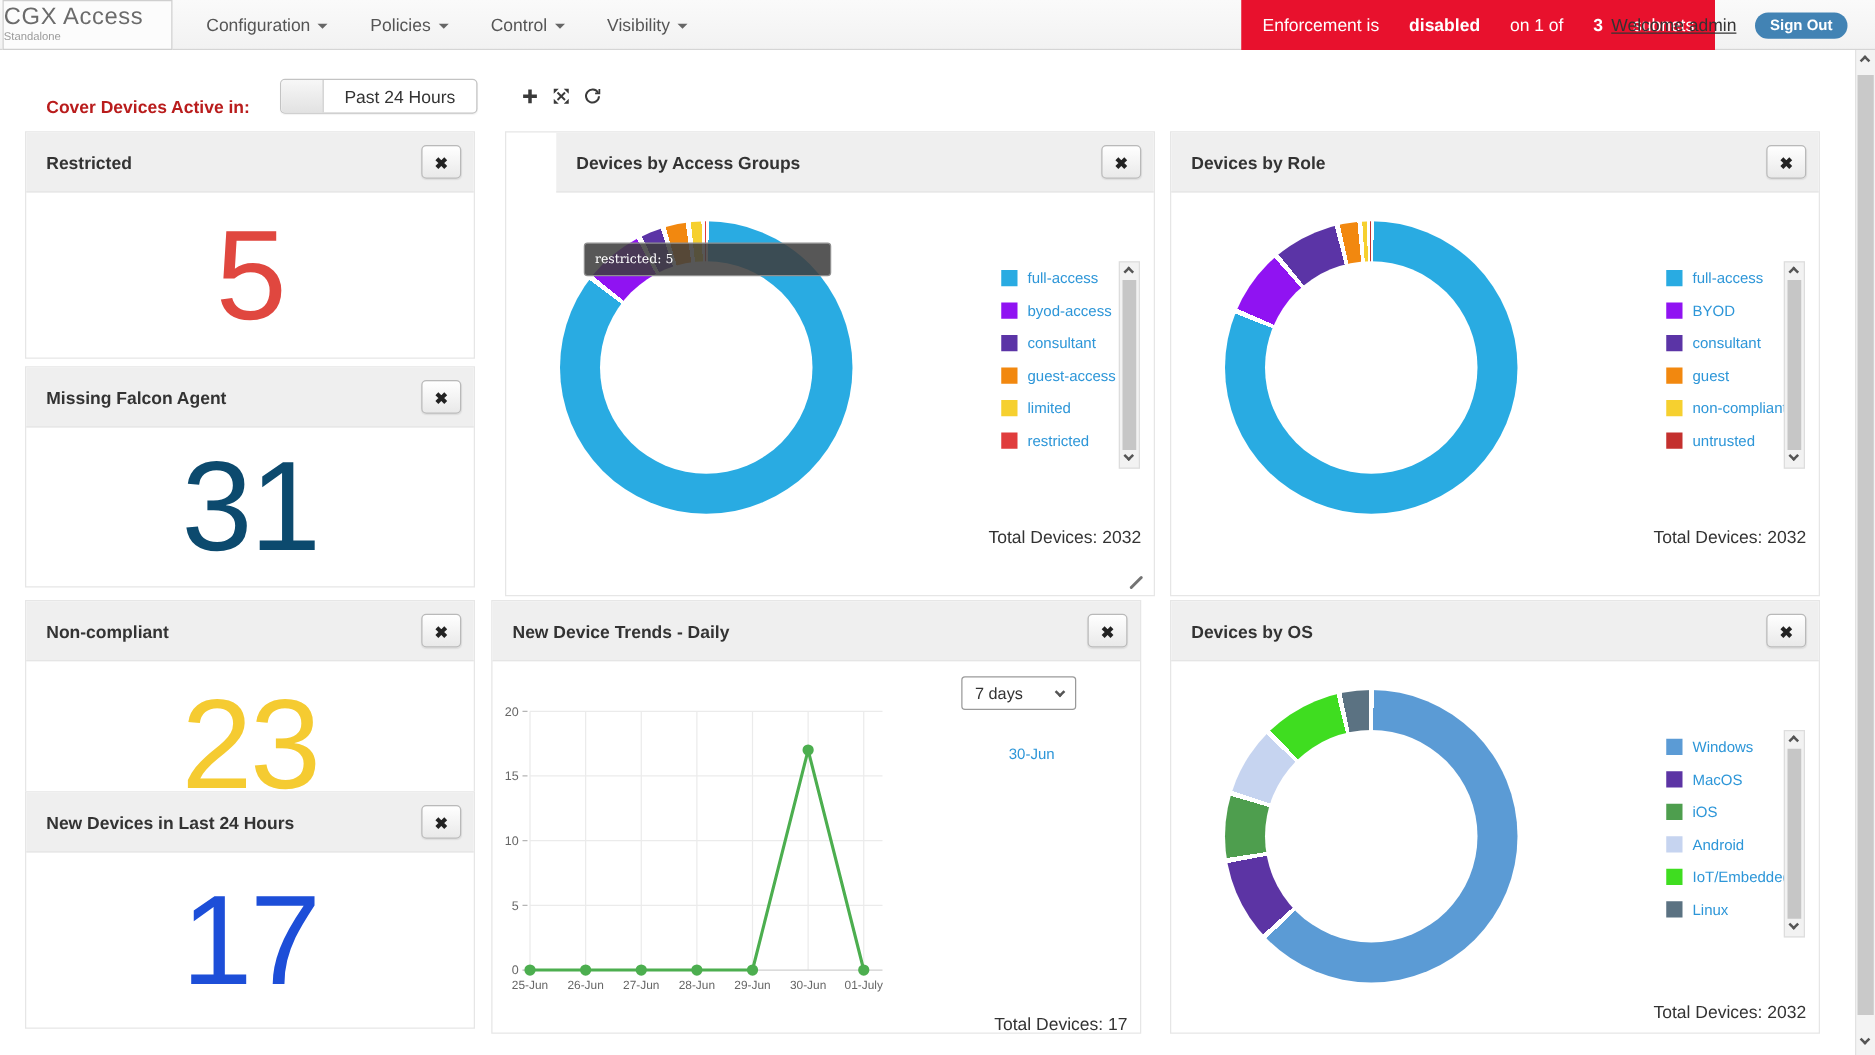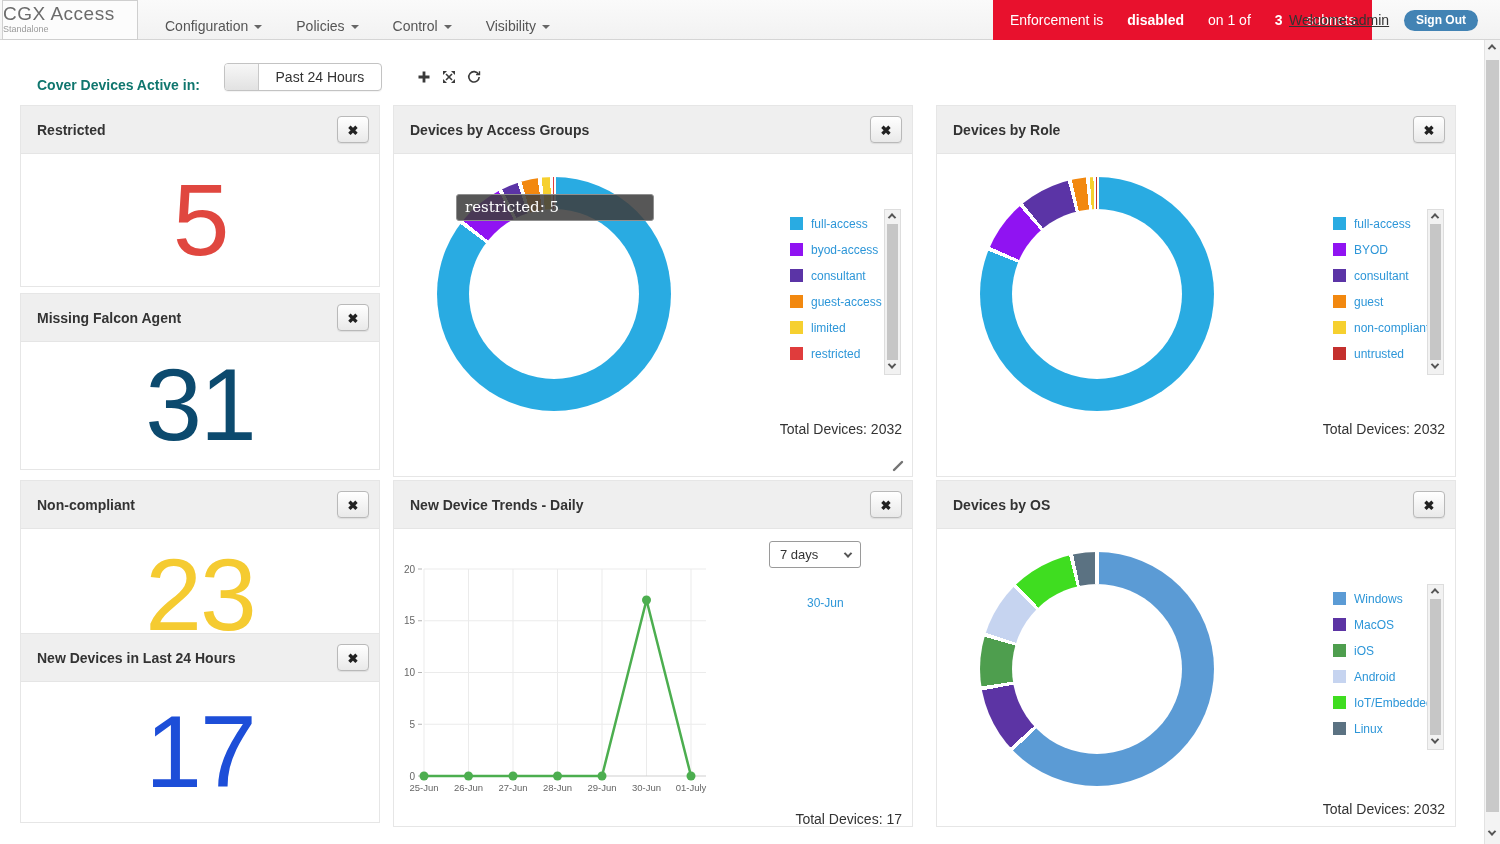--- a/index.html
+++ b/index.html
@@ -6,49 +6,49 @@
   html,body { margin:0; padding:0; width:1500px; height:844px; overflow:hidden;
     background:#fff; font-family:"Liberation Sans", sans-serif; }
 
   
   .navbar { position:absolute; left:0; top:0; width:1500px; height:40px;
     background:linear-gradient(#fafafa,#f2f2f2); border-bottom:1px solid #d5d5d5; }
   .logo-box { position:absolute; left:2px; top:0; width:136px; height:40px;
     background:#fcfcfc; border:1px solid #cfcfcf; text-align:left; padding-top:3px; }
   .logo-title { font-size:19px; color:#6b6b6b; letter-spacing:.5px; line-height:20px; }
   .logo-sub { font-size:9px; color:#9a9a9a; }
-  .menus { position:absolute; left:148px; top:0; height:51px; display:flex;align-items:center; }
+  .menus { position:absolute; left:148px; top:0; height:51px; display:flex; }
   .menu-item { padding:0 17px; line-height:40px; font-size:14px; color:#555; cursor:pointer; }
   .caret { display:inline-block; margin-left:6px; width:0; height:0; border-left:4px solid transparent;
     border-right:4px solid transparent; border-top:4px solid #666; vertical-align:middle; }
   .banner { position:absolute; left:993px; top:0; height:40px; padding:0 17px; display:flex;
     align-items:center; color:#fff; font-size:14px; white-space:pre; }
   .welcome { position:absolute; left:1289px; top:0; line-height:40px; font-size:14px; color:#333;
     text-decoration:underline; cursor:pointer; }
   .signout { position:absolute; left:1404px; top:10px; height:21px; padding:0 12px; border-radius:11px;
     color:#fff; font-size:12px; font-weight:bold; line-height:21px; cursor:pointer; border:none; }
 
   
   .toolbar { position:absolute; left:37px; top:62px; height:30px; display:flex; align-items:center; }
-  .toolbar-label { font-size:14px; font-weight:bold; color:#0f766e;margin-top:16px; }
+  .toolbar-label { font-size:14px; font-weight:bold; color:#b91c1c;margin-top:16px; }
   .time-toggle { margin-left:24px; width:158px; height:28px; border:1px solid #c3c3c3; border-radius:4px;
     background:#fff; display:flex; overflow:hidden; cursor:pointer;
     box-shadow:0 1px 1px rgba(0,0,0,.05); }
   .toggle-knob { width:34px; background:linear-gradient(#f7f7f7,#e2e2e2); border-right:1px solid #c9c9c9; }
   .toggle-label { flex:1; text-align:center; line-height:26px; font-size:14px; color:#333; }
   .tool-icons { position:absolute; left:416px; top:69px; display:flex; gap:9px; }
   .tool-icon { width:16px; height:16px; cursor:pointer; }
 
   
   .card { position:absolute; background:#fff; border:1px solid #e6e6e6; }
   #card-restricted   { left:20px;  top:105px; width:360px; height:182px; }
   #card-falcon       { left:20px;  top:293px; width:360px; height:177px; }
   #card-noncompliant { left:20px;  top:480px; width:360px; height:182px; }
   #card-newdev       { left:20px;  top:633px; width:360px; height:190px; }
-  #card-ag           { left:393px; top:105px; width:520px; height:372px; }
+  #card-ag           { left:404px; top:105px; width:520px; height:372px;padding-left:40px; }
   #card-trends       { left:393px; top:480px; width:520px; height:347px; }
   #card-role         { left:936px; top:105px; width:520px; height:372px; }
   #card-os           { left:936px; top:480px; width:520px; height:347px; }
 
   .card-header { position:relative; height:48px; background:#efefef; border-bottom:1px solid #e5e5e5; }
   .card-title { padding-left:16px; line-height:48px; font-size:14px; font-weight:bold; color:#333; }
   .close-btn { position:absolute; right:10px; top:10px; width:32px; height:27px; border:1px solid #b9b9b9;
     border-radius:4px; background:linear-gradient(#fff,#e9e9e9); color:#222; font-size:13px; font-weight:bold;
     text-align:center; line-height:25px; cursor:pointer; box-shadow:0 1px 1px rgba(0,0,0,.08); }
 
@@ -70,21 +70,21 @@
   .mini-scrollbar .sb-up, .mini-scrollbar .sb-down { position:absolute; left:4px; width:8px; height:8px; cursor:pointer; }
   .mini-scrollbar .sb-up { top:3px; } .mini-scrollbar .sb-down { bottom:3px; }
 
   .chev { display:block; width:6px; height:6px; border-left:2px solid #555; border-top:2px solid #555; }
   .chev.up { transform:rotate(45deg) translate(1px,1px); }
   .chev.down { transform:rotate(225deg) translate(1px,1px); }
 
   .total-label { position:absolute; right:10px; font-size:14px; color:#333; }
   .chart-tooltip { position:absolute; left:62px; top:88px; width:198px; height:27px;
     background:rgba(62,62,62,.87); border:1px solid #8f8f8f; border-radius:3px; color:#fff;
-    font-family:"DejaVu Serif", serif; font-size:15px; line-height:25px; padding-left:8px; z-index:5; }
+    font-family:"DejaVu Serif", serif; font-size:10px; line-height:25px; padding-left:8px; z-index:5; }
   .resize-handle { position:absolute; right:7px; bottom:3px; width:14px; height:14px; cursor:nwse-resize; }
 
   
   .range-select { position:absolute; left:375px; top:60px; width:92px; height:27px; border:1px solid #9a9a9a;
     border-radius:3px; background:#fff; font-size:13px; color:#333; line-height:25px; padding-left:10px; cursor:pointer; }
   .range-select .chev { position:absolute; right:9px; top:10px; border-color:#555; }
   .series-label { position:absolute; left:413px; top:115px; font-size:12px; color:#2d96d8; cursor:pointer; }
   .trend-chart { position:absolute; left:8px; top:78px; width:335px; height:242px; }
   .trend-chart svg text { font-family:"Liberation Sans", sans-serif; }
 

